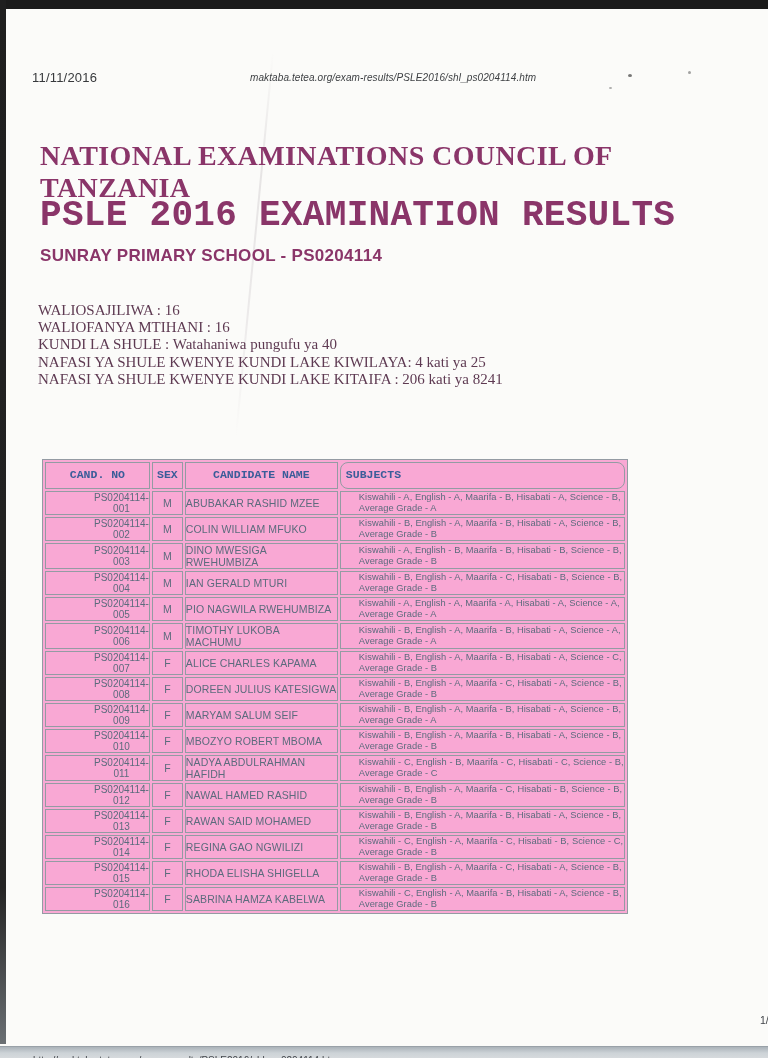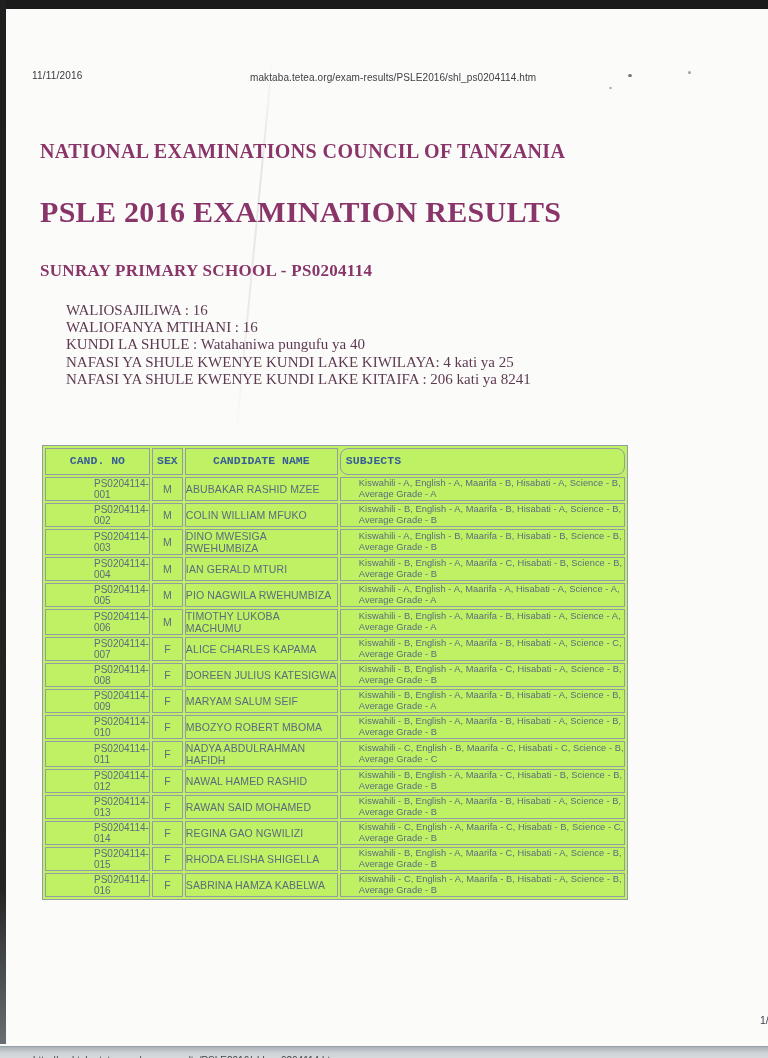--- a/index.html
+++ b/index.html
@@ -21,48 +21,48 @@
   .edge-top{position:absolute;left:0;top:0;width:768px;height:9px;background:#1b1b1b;}
   .edge-left{position:absolute;left:0;top:0;width:6px;height:1044px;background:linear-gradient(180deg,#1f1f1f 0%,#242424 85%,#6a6f73 100%);}
   .edge-bottom{position:absolute;left:0;top:1046px;width:768px;height:12px;background:linear-gradient(180deg,#aab2b9 0%,#cdd3d7 55%,#d6dadd 100%);border-top:1px solid #99a1a8;}
   .crease{position:absolute;left:272px;top:52px;width:2px;height:385px;background:linear-gradient(180deg,rgba(200,200,200,0) 0%,#e6e4e4 30%,#eceaea 70%,rgba(210,210,210,0) 100%);transform:rotate(5.5deg);transform-origin:top left;}
   .speck{position:absolute;border-radius:50%;background:#4a4a4a;}
   .speck.s1{left:628px;top:74px;width:4px;height:3px;opacity:.75;}
   .speck.s2{left:688px;top:71px;width:3px;height:3px;opacity:.5;}
   .speck.s3{left:609px;top:87px;width:3px;height:2px;opacity:.45;}
 
   
-  .print-date{position:absolute;left:32px;top:70px;font-size:10px;color:#37393c;letter-spacing:.2px;}
-  .print-url{position:absolute;left:250px;top:72px;font-size:10px;color:#3c3f42;letter-spacing:.1px;}
+  .print-date{position:absolute;left:32px;top:70px;font-size:13px;color:#37393c;letter-spacing:.2px;}
+  .print-url{position:absolute;left:250px;top:72px;font-size:10px;color:#3c3f42;letter-spacing:.1px;font-style:italic;}
   .footer-url{position:absolute;left:33px;top:1018px;font-size:10px;color:#404449;margin-top:37px;}
   .page-indicator{position:absolute;left:760px;top:1014px;font-size:10.5px;color:#404449;}
 
   
-  .org-title{position:absolute;left:40px;top:140px;font-family:"Liberation Serif",serif;font-weight:bold;font-size:20px;color:var(--heading-maroon);letter-spacing:.4px;}
-  .doc-title{position:absolute;left:40px;top:195px;font-family:Liberation Serif, serif;font-weight:bold;font-size:30px;color:var(--heading-maroon);letter-spacing:.3px;}
-  .school-title{position:absolute;left:40px;top:261px;font-family:Liberation Serif, serif;font-weight:bold;font-size:17px;color:var(--heading-maroon);letter-spacing:.3px;}
-
-  
-  .stats{position:absolute;left:38px;top:302px;font-family:"Liberation Serif",serif;font-size:15px;color:var(--stats-maroon);line-height:17.2px;margin-left:28px;}
+  .org-title{position:absolute;left:40px;top:140px;font-family:"Liberation Serif",serif;font-weight:bold;font-size:28px;color:var(--heading-maroon);letter-spacing:.4px;}
+  .doc-title{position:absolute;left:40px;top:195px;font-family:Liberation Mono, monospace;font-weight:bold;font-size:36px;color:var(--heading-maroon);letter-spacing:.3px;}
+  .school-title{position:absolute;left:40px;top:246px;font-family:Liberation Sans, sans-serif;font-weight:bold;font-size:17px;color:var(--heading-maroon);letter-spacing:.3px;}
+
+  
+  .stats{position:absolute;left:38px;top:302px;font-family:"Liberation Serif",serif;font-size:15px;color:var(--stats-maroon);line-height:17.2px;}
 
   
   table.results{
-    position:absolute;left:42px;top:445px;
+    position:absolute;left:42px;top:459px;
     border-collapse:separate;border-spacing:2px;
-    table-layout:fixed;background:#bef264;
+    table-layout:fixed;background:#f9a8d4;
     border:1px solid var(--table-border-gray);
   }
   table.results th,table.results td{border:1px solid var(--table-border-gray);vertical-align:middle;}
   table.results th{
     font-family:"Liberation Mono",monospace;font-weight:bold;font-size:11.5px;
     color:var(--table-header-blue);height:27px;text-align:center;line-height:12.5px;
   }
   table.results th.left{text-align:left;padding-left:5px;border-radius:8px;}
   table.results td{height:22px;color:var(--table-text-gray);}
-  td.cand{text-align:left;font-size:10px;line-height:11px;padding-left:48px;}
+  td.cand{text-align:center;font-size:10px;line-height:11px;padding-left:48px;}
   td.sex{text-align:center;font-size:10.5px;}
   td.name{font-size:10.5px;letter-spacing:.1px;}
   td.subj{padding-left:18px;font-size:9.3px;line-height:11px;white-space:nowrap;overflow:hidden;letter-spacing:.05px;}
 </style>
 </head>
 <body>
 
 <div class="edge-top"></div>
 <div class="edge-left"></div>
 <div class="edge-bottom"></div>

